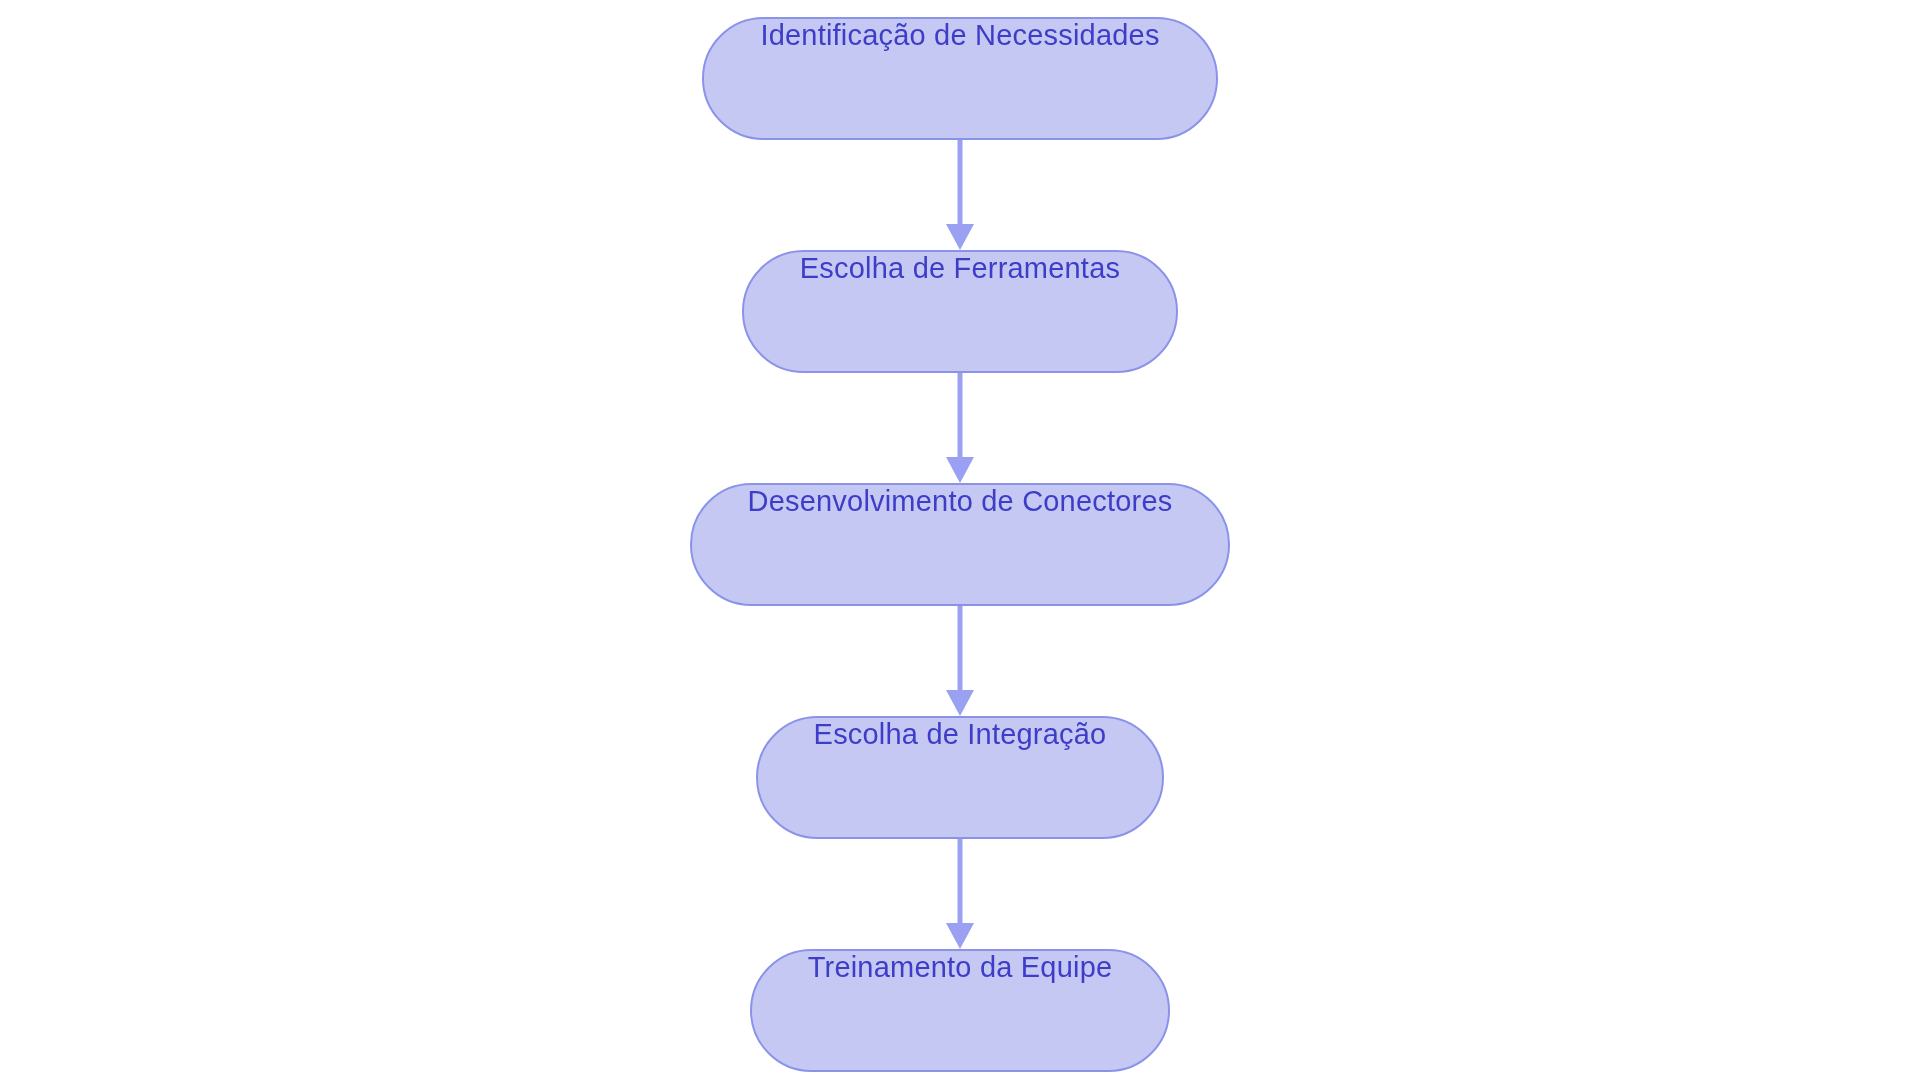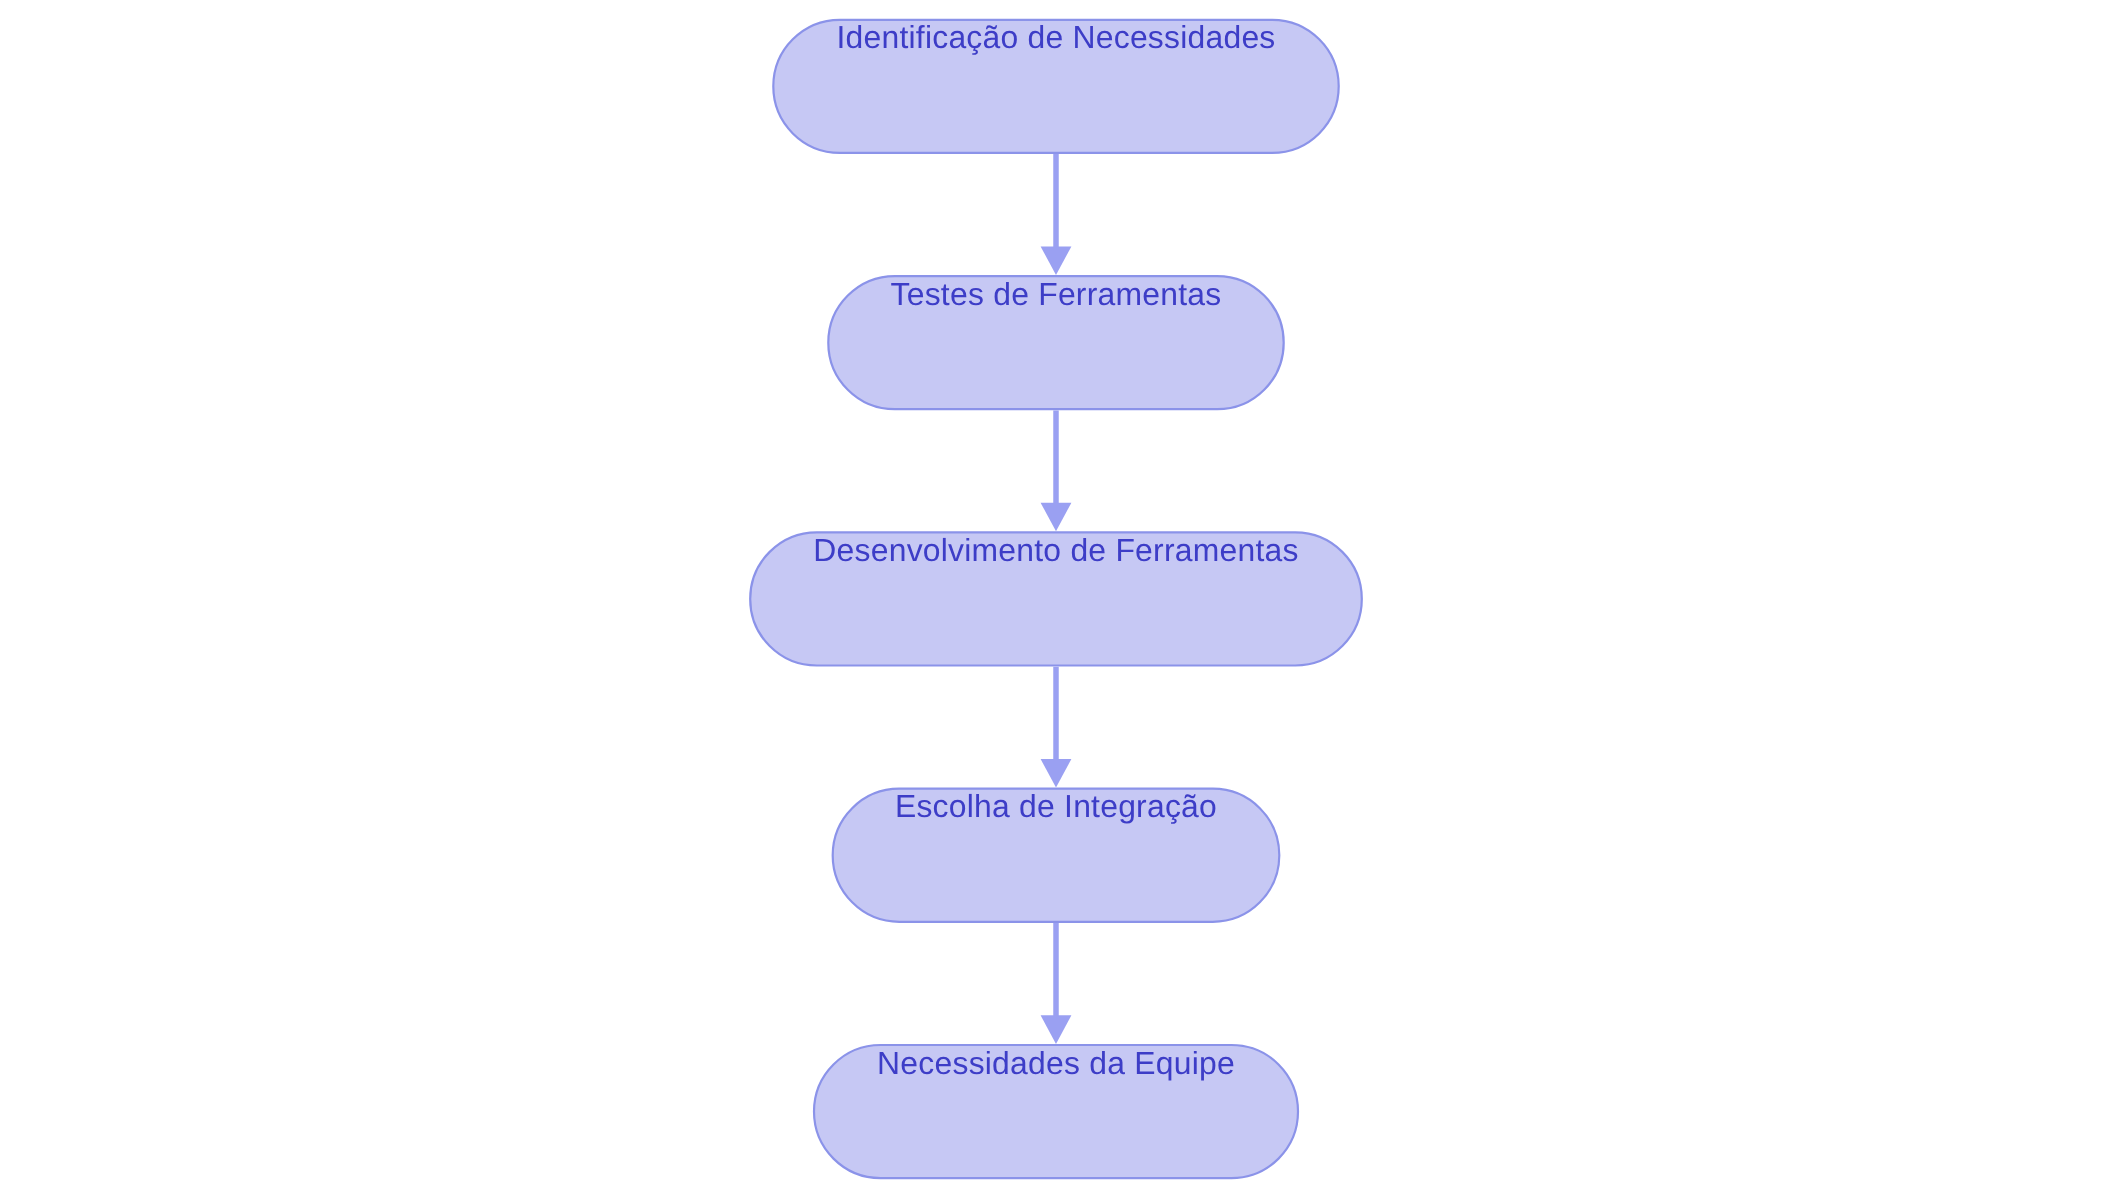--- a/index.html
+++ b/index.html
@@ -60,32 +60,32 @@
   </div>
 
   <div class="flow-arrow">
     <svg viewBox="0 0 30 110" xmlns="http://www.w3.org/2000/svg">
       <line class="shaft" x1="15" y1="0" x2="15" y2="86"></line>
       <polygon class="head" points="1,84 29,84 15,110"></polygon>
     </svg>
   </div>
 
   <div class="flow-node">
-    <span>Testes de Ferramentas</span>
+    <span>Escolha de Ferramentas</span>
   </div>
 
   <div class="flow-arrow">
     <svg viewBox="0 0 30 110" xmlns="http://www.w3.org/2000/svg">
       <line class="shaft" x1="15" y1="0" x2="15" y2="86"></line>
       <polygon class="head" points="1,84 29,84 15,110"></polygon>
     </svg>
   </div>
 
   <div class="flow-node">
-    <span>Desenvolvimento de Ferramentas</span>
+    <span>Desenvolvimento de Conectores</span>
   </div>
 
   <div class="flow-arrow">
     <svg viewBox="0 0 30 110" xmlns="http://www.w3.org/2000/svg">
       <line class="shaft" x1="15" y1="0" x2="15" y2="86"></line>
       <polygon class="head" points="1,84 29,84 15,110"></polygon>
     </svg>
   </div>
 
   <div class="flow-node">
@@ -93,16 +93,16 @@
   </div>
 
   <div class="flow-arrow">
     <svg viewBox="0 0 30 110" xmlns="http://www.w3.org/2000/svg">
       <line class="shaft" x1="15" y1="0" x2="15" y2="86"></line>
       <polygon class="head" points="1,84 29,84 15,110"></polygon>
     </svg>
   </div>
 
   <div class="flow-node">
-    <span>Necessidades da Equipe</span>
+    <span>Treinamento da Equipe</span>
   </div>
 
 </div>
 
 </body></html>

